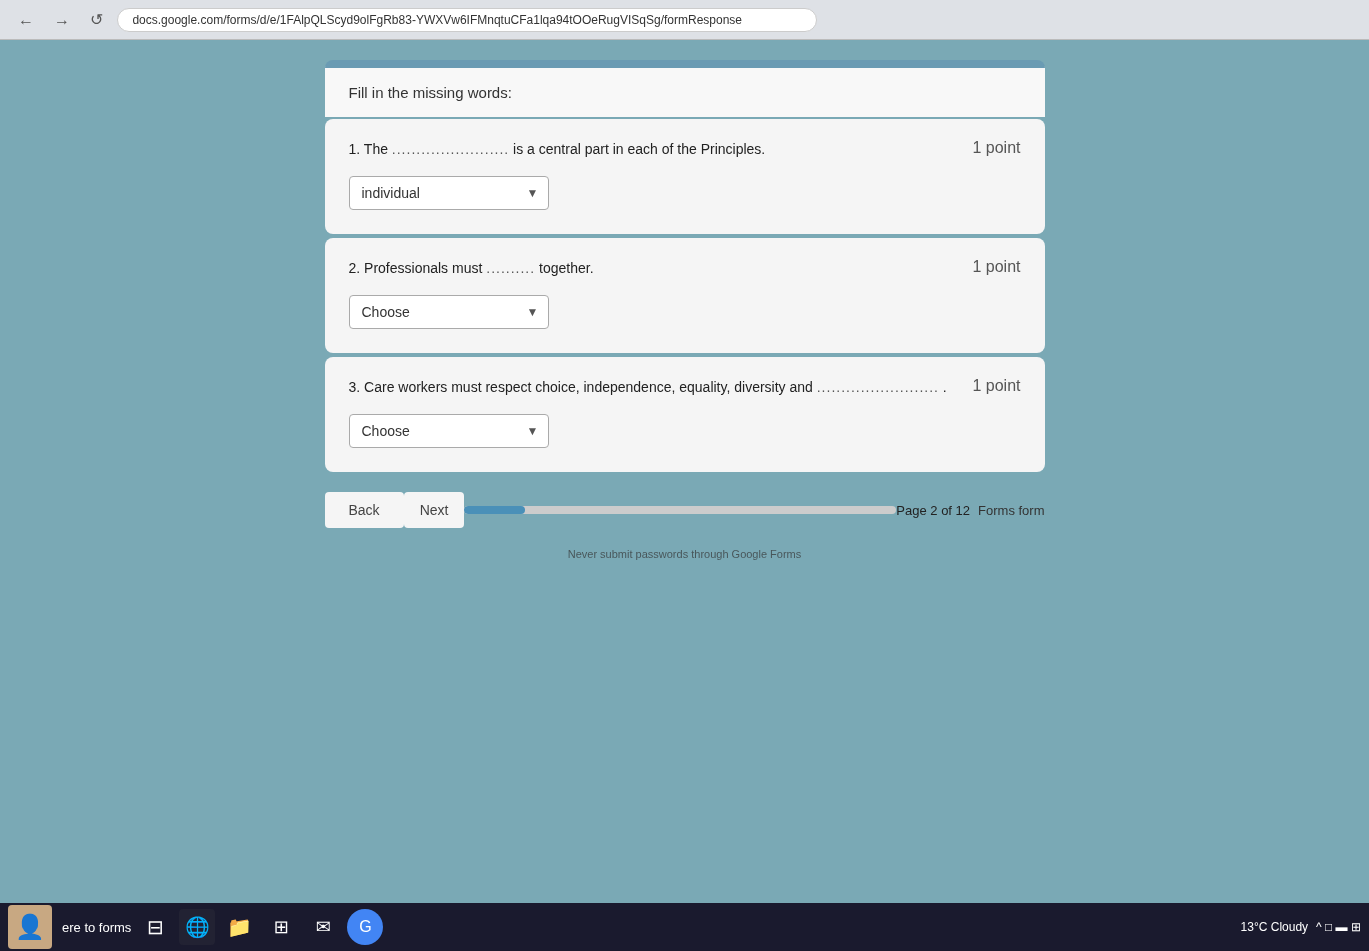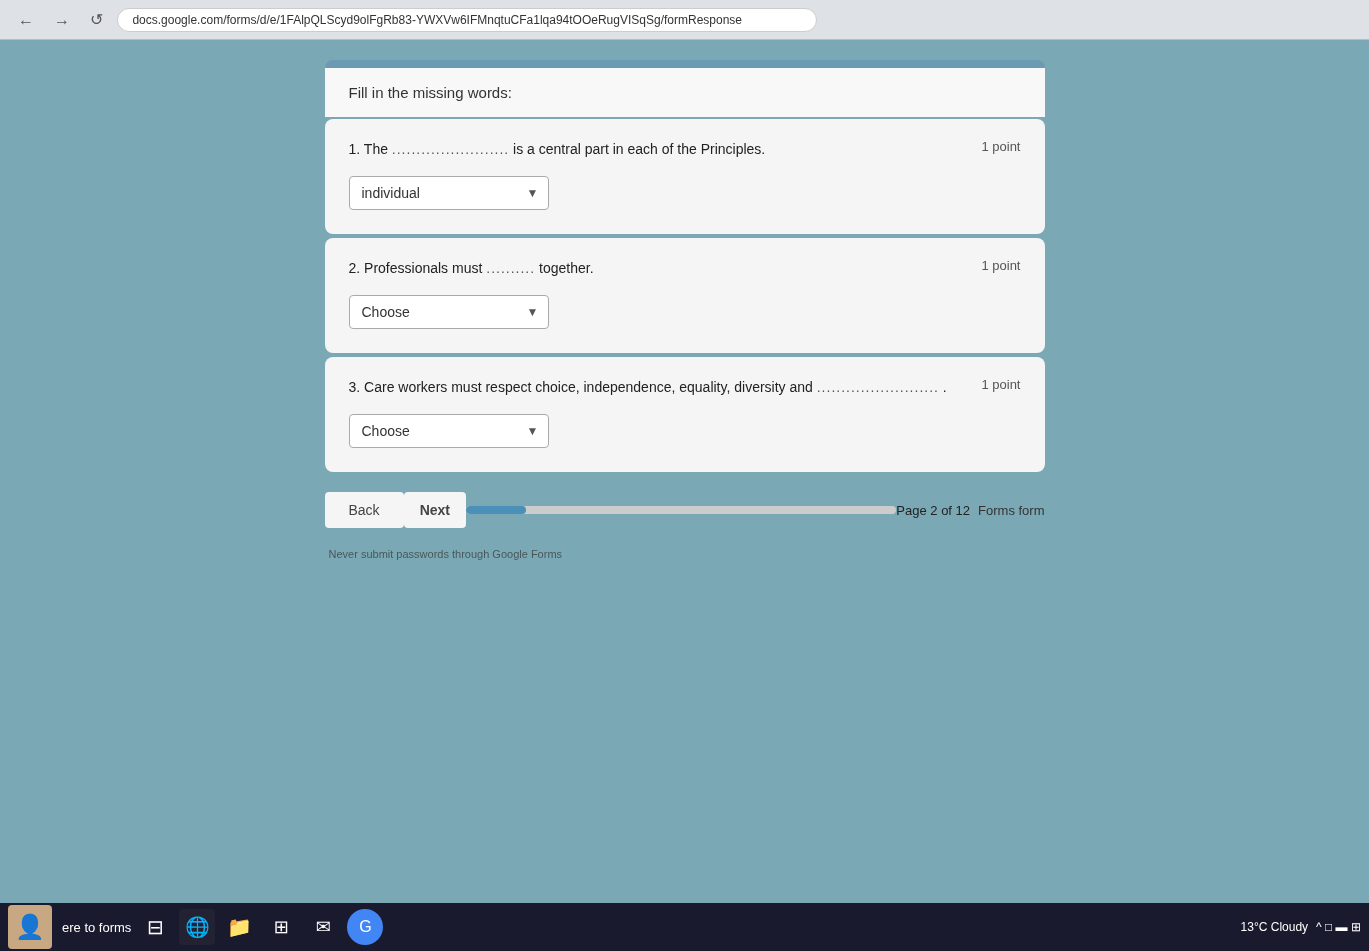--- a/index.html
+++ b/index.html
@@ -87,21 +87,21 @@
       font-size: 14px;
       color: #222;
       margin-bottom: 16px;
       line-height: 1.5;
     }
 
     .question-points {
       position: absolute;
       top: 20px;
       right: 24px;
-      font-size: 13px;
+      font-size: 16px;
       color: #555;
     }
 
     
     .dropdown-wrapper {
       position: relative;
       display: inline-block;
       width: 200px;
     }
 
@@ -149,21 +149,21 @@
     }
 
     .btn-next {
       background: #f5f5f5;
       border: none;
       border-radius: 4px;
       padding: 10px 16px;
       font-size: 14px;
       color: #444;
       cursor: pointer;
-      font-weight: 700;
+      font-weight: 400;
     }
 
     .progress-bar-container {
       flex: 1;
       height: 8px;
       background: #ccc;
       border-radius: 4px;
       overflow: hidden;
     }
 
@@ -185,20 +185,21 @@
       font-size: 13px;
       color: #333;
       cursor: pointer;
       margin-left: 8px;
     }
 
     
     .footer-note {
       font-size: 11px;
       color: #333;
+      text-align: center;
       padding: 4px;
       opacity: 0.7;
     }
 
     
     .taskbar {
       position: absolute;
       bottom: 0;
       left: 0;
       width: 100%;

